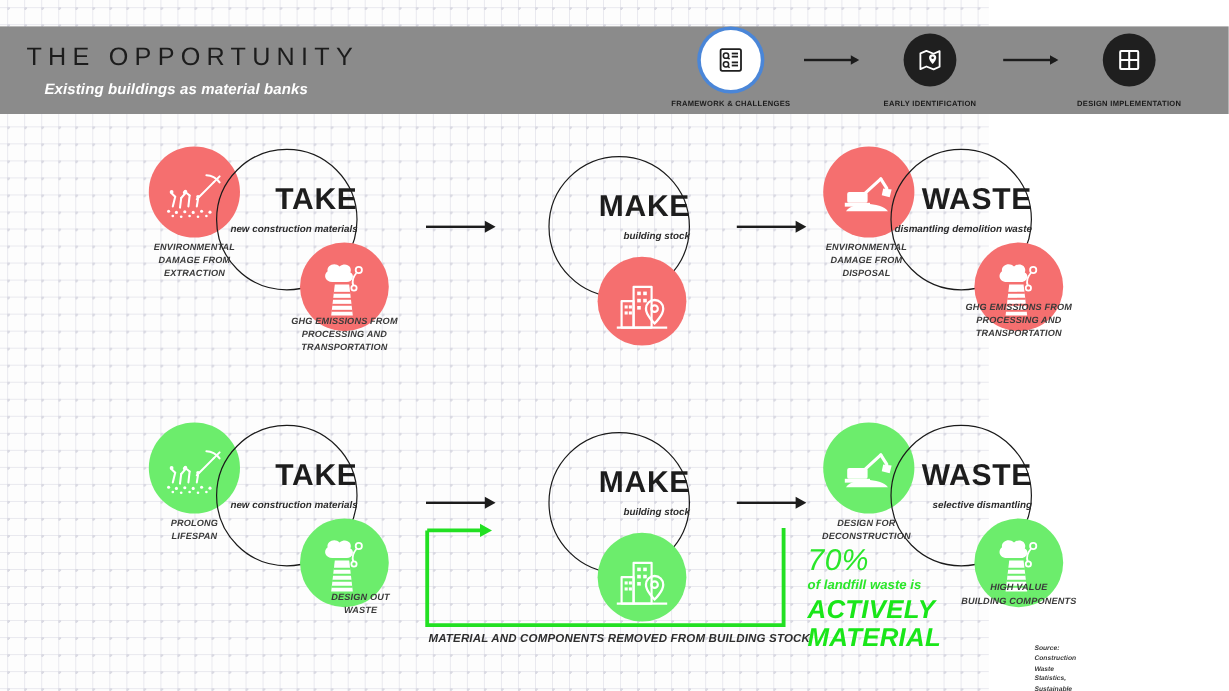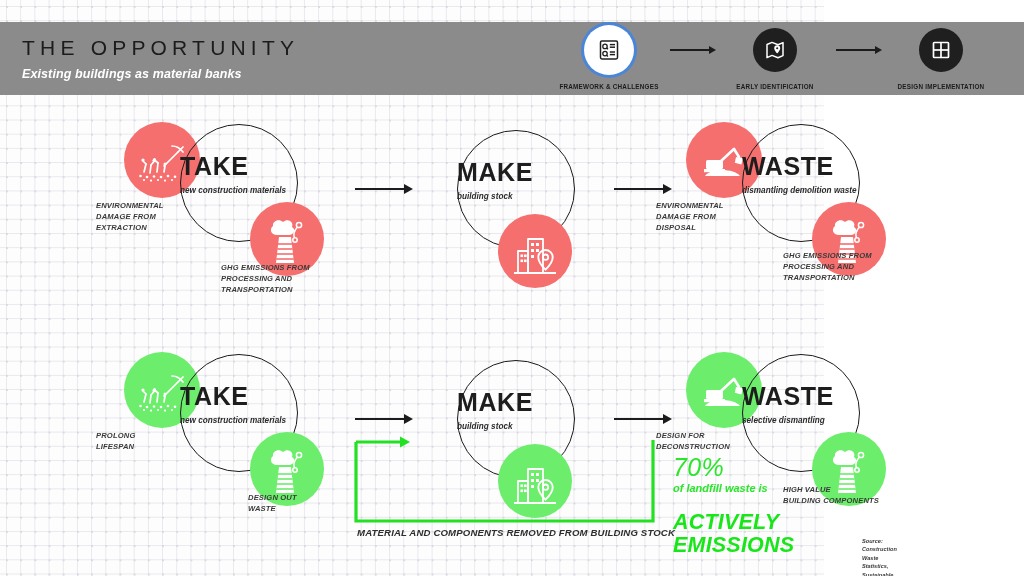--- a/index.html
+++ b/index.html
@@ -42,20 +42,21 @@
     font-weight: 400;
     line-height: 1;
   }
   #slide-subtitle {
     color: #ffffff;
     font-size: 12.5px;
     font-style: italic;
     font-weight: 700;
     margin-top: 9px;
     letter-spacing: 0.1px;
+    margin-left: 15px;
   }
 
   
   #nav { position: absolute; right: 28px; top: 6px; display: flex; align-items: flex-start; }
   .nav-step { position: relative; width: 110px; display: flex; flex-direction: column; align-items: center; }
   .nav-circle {
     width: 44px; height: 44px; border-radius: 50%;
     background: #1f1f1f;
     display: flex; align-items: center; justify-content: center;
   }
@@ -92,21 +93,21 @@
     position: absolute;
     width: 118px; height: 118px;
     border-radius: 50%;
     border: 1.6px solid #1a1a1a;
     background: transparent;
     z-index: 3;
   }
   .main-label {
     position: absolute;
     z-index: 4;
-    text-align: left;
+    text-align: right;
     width: 118px;
   }
   .main-word {
     font-size: 25px; font-weight: 700; color: #1d1d1d;
     letter-spacing: 0.6px; line-height: 1;
   }
   .main-sub {
     font-size: 8.2px; font-style: italic; font-weight: 600;
     color: #2b2b2b; line-height: 1.25; margin-top: 7px;
   }
@@ -118,21 +119,21 @@
     z-index: 2;
   }
   .bubble.red { background: #f56f6f; }
   .bubble.green { background: #6ced6c; }
   .bubble.front { z-index: 5; }
 
   .caption {
     position: absolute;
     font-size: 7.6px; font-style: italic; font-weight: 700;
     color: #3a3a3a; line-height: 1.45;
-    text-align: left; letter-spacing: 0.15px;
+    text-align: center; letter-spacing: 0.15px;
     z-index: 6; white-space: pre-line;
   }
 
   .flow-arrow { position: absolute; z-index: 4; }
   .flow-arrow .line { position: absolute; height: 2.2px; background: #1c1c1c; left: 0; top: 4px; }
   .flow-arrow .head {
     position: absolute; top: 0;
     width: 0; height: 0;
     border-left: 9px solid #1c1c1c;
     border-top: 5.2px solid transparent;
@@ -152,21 +153,21 @@
   #stat-number {
     font-size: 25px; font-weight: 400; font-style: italic;
     color: #2ae62a; line-height: 1; letter-spacing: 0.3px;
   }
   #stat-lead {
     font-size: 11px; font-weight: 700; font-style: italic;
     color: #2ae62a; margin-top: 3px; line-height: 1;
   }
   #stat-big {
     font-size: 21.5px; font-weight: 700; font-style: italic;
-    color: #19e619; line-height: 1.08; margin-top: 17px;
+    color: #19e619; line-height: 1.08; margin-top: 3px;
     letter-spacing: 0.2px;
   }
   #source {
     position: absolute; left: 862px; top: 537px;
     font-size: 5.6px; font-weight: 700; font-style: italic;
     color: #3a3a3a; line-height: 1.5;
     z-index: 7;
   }
   svg { display: block; overflow: visible; }
 </style>
@@ -508,21 +509,21 @@
     <path d="M356 442 L400 442" fill="none" stroke="#22e022" stroke-width="3.2"></path>
     <path d="M400 436.5 L410 442 L400 447.5 Z" fill="#22e022"></path>
   </svg>
   <div id="loop-caption">MATERIAL AND COMPONENTS REMOVED FROM BUILDING STOCK</div>
 
   <div id="stat">
     <div id="stat-number">70%</div>
     <div id="stat-lead">of landfill waste is</div>
     <div id="stat-big">
       <div>ACTIVELY</div>
-      <div>EMISSIONS</div>
+      <div>MATERIAL</div>
     </div>
   </div>
 
   <div id="source">
     <div>Source:</div>
     <div>Construction Waste Statistics, Sustainable Sources</div>
   </div>
 </div>
 
 </body></html>

